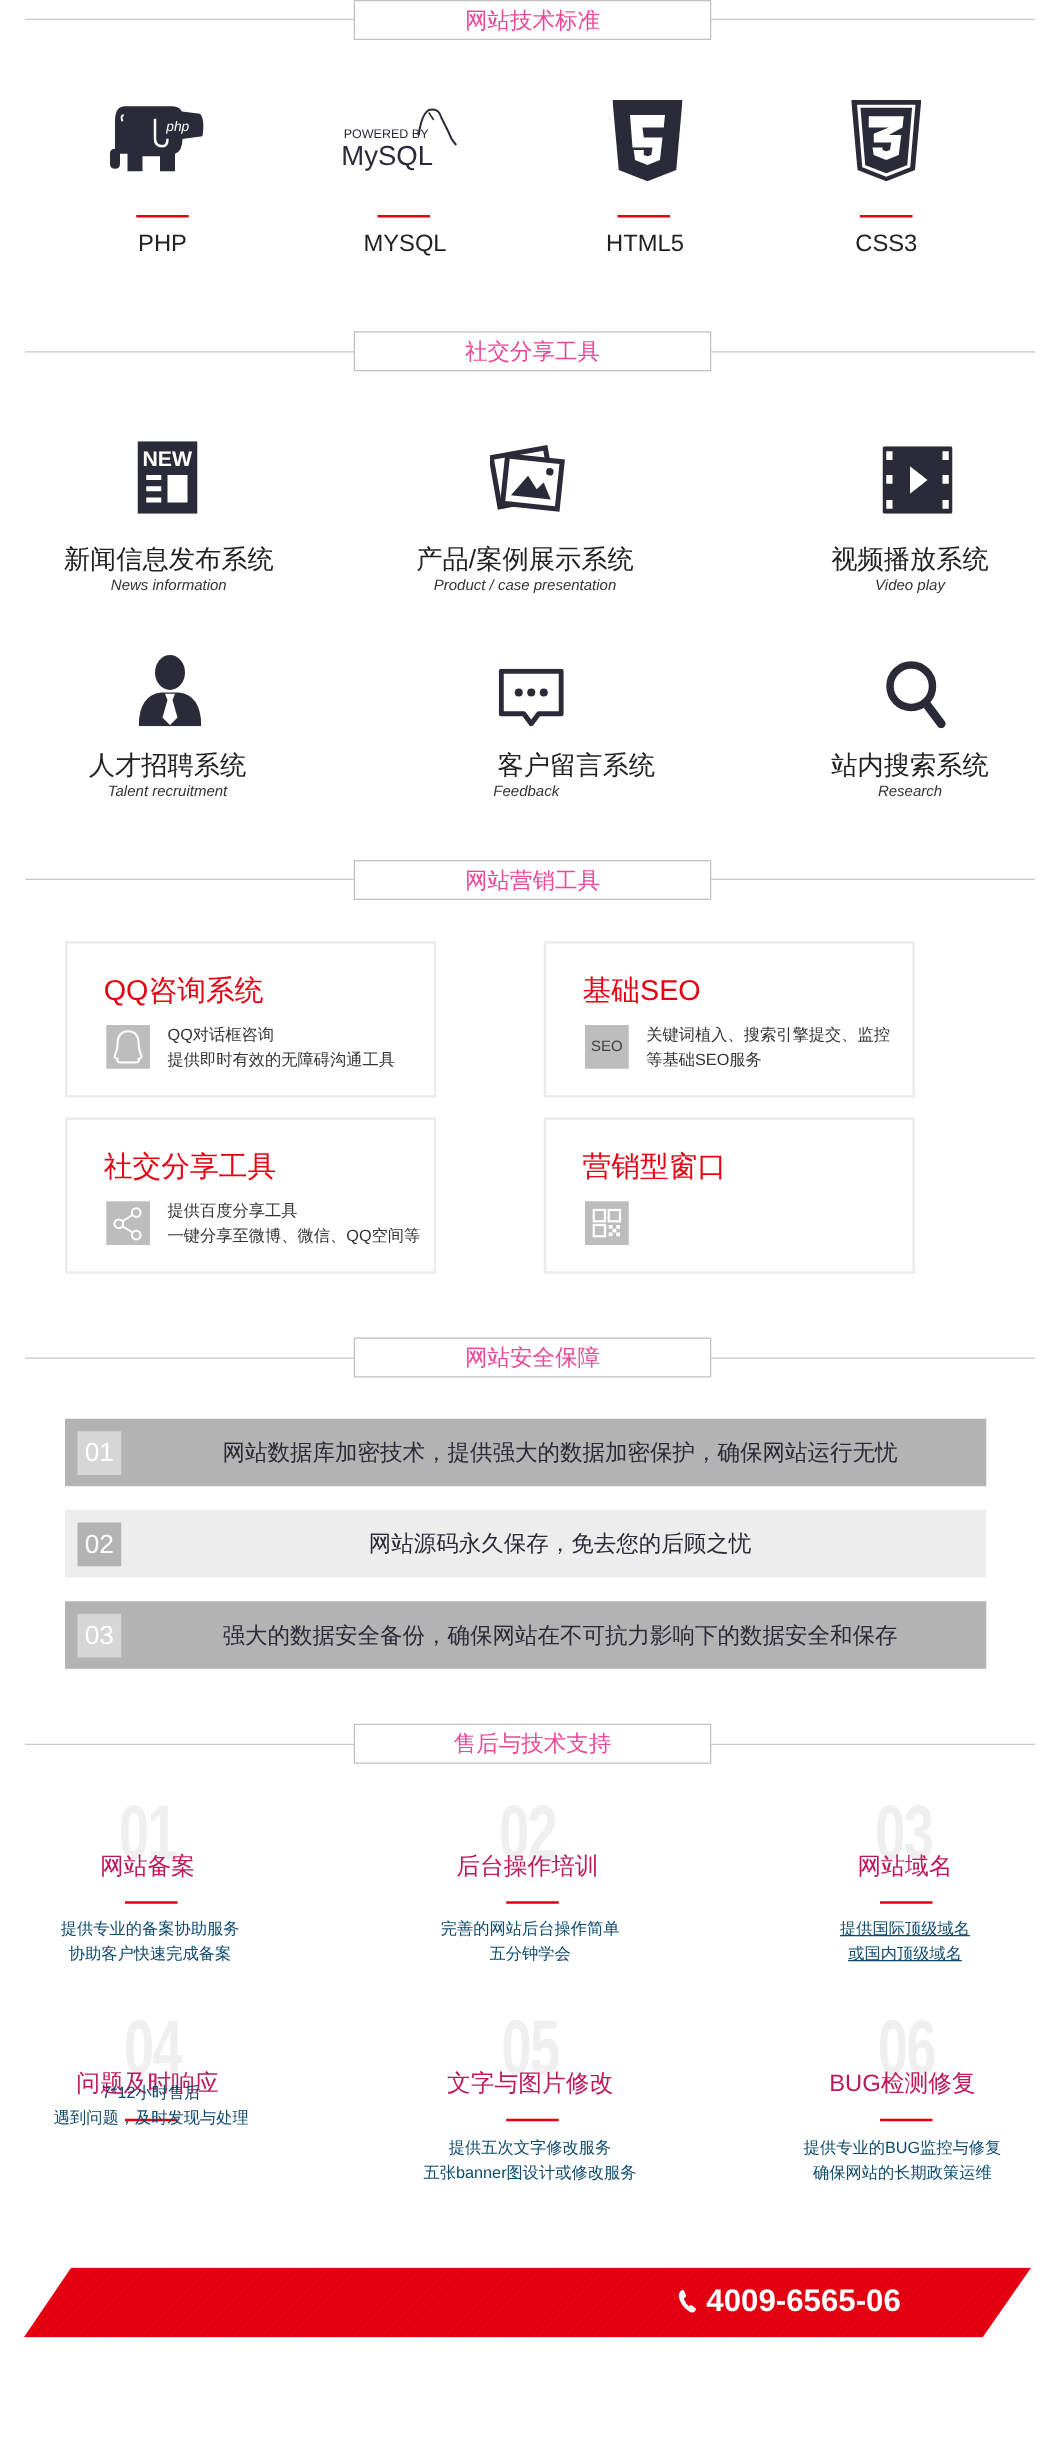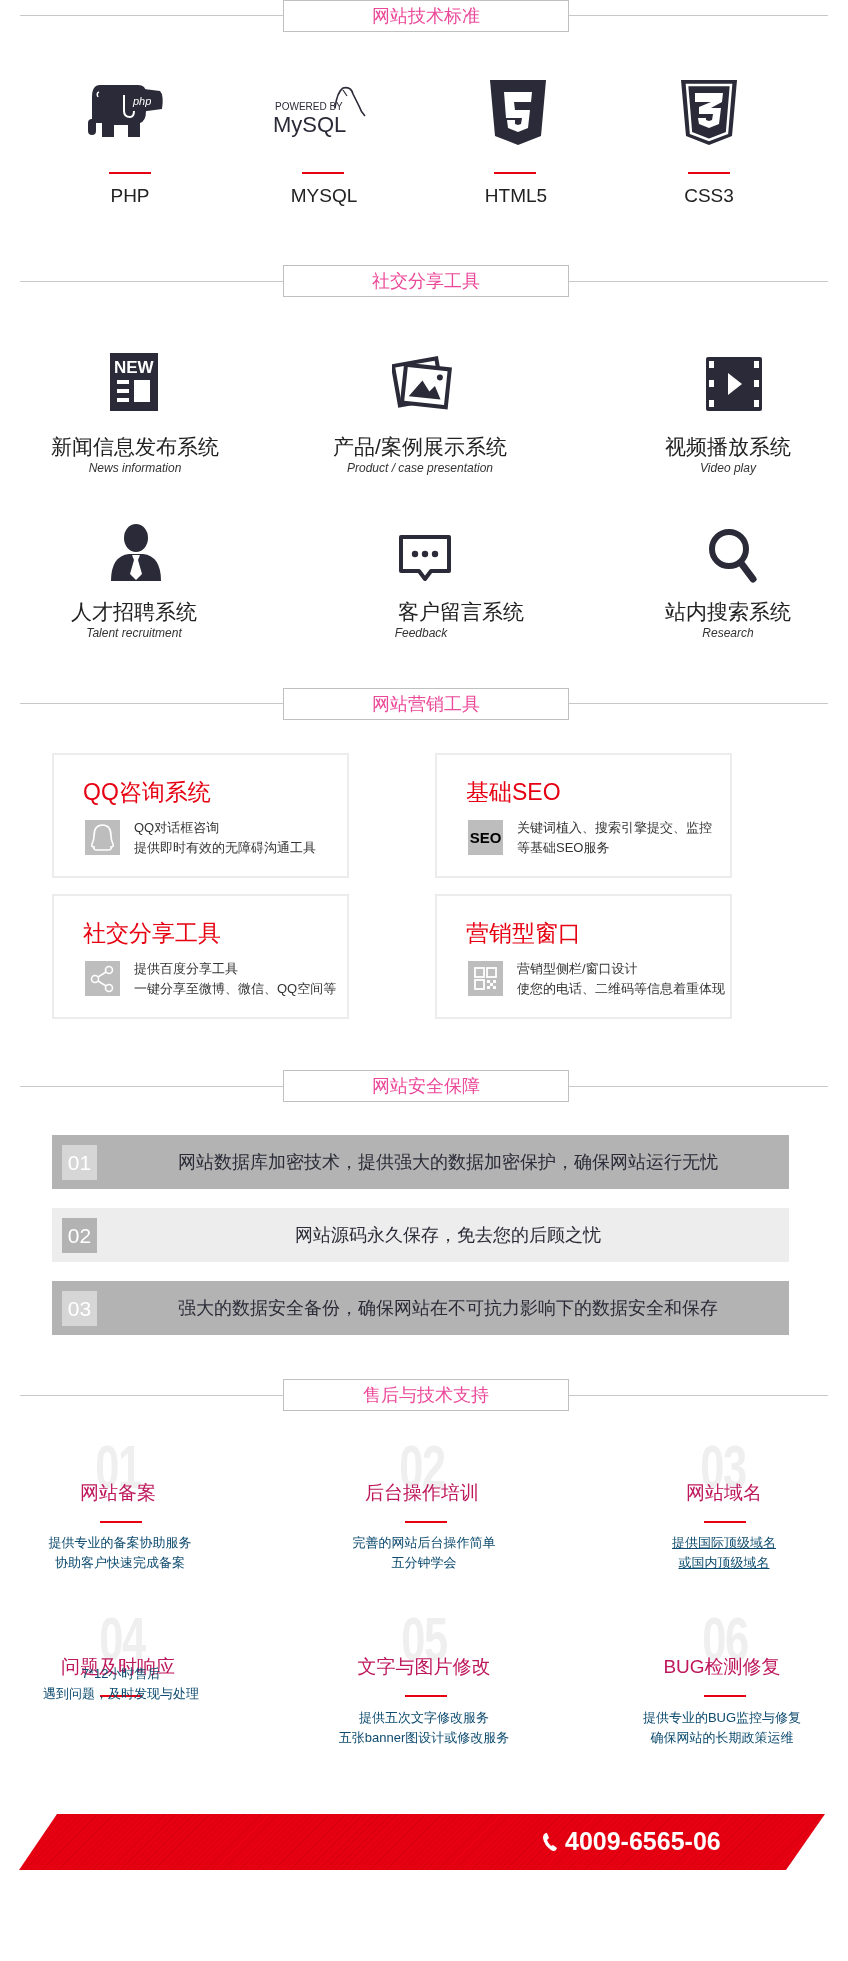--- a/index.html
+++ b/index.html
@@ -154,21 +154,21 @@
       </svg>
   </div>
   <div class="card-text">
     <div>QQ对话框咨询</div>
     <div>提供即时有效的无障碍沟通工具</div>
   </div>
 </div>
 
 <div class="card" style="left:435px;top:753px;padding-left:23px;">
   <div class="card-title">基础SEO</div>
-  <div class="card-ico" style="color:#000000;font-size:15px;font-weight:bold;text-align:center;line-height:35px;">SEO</div>
+  <div class="card-ico" style="color:#404040;font-size:12px;font-weight:normal;text-align:center;line-height:35px;">SEO</div>
   <div class="card-text">
     <div>关键词植入、搜索引擎提交、监控</div>
     <div>等基础SEO服务</div>
   </div>
 </div>
 
 <div class="card" style="left:52px;top:894px;">
   <div class="card-title">社交分享工具</div>
   <div class="card-ico">
     <svg width="35" height="35" viewBox="0 0 35 35">
@@ -191,24 +191,20 @@
       <rect x="7" y="7" width="9" height="9" fill="none" stroke="#fff" stroke-width="1.8"></rect>
       <rect x="19" y="7" width="9" height="9" fill="none" stroke="#fff" stroke-width="1.8"></rect>
       <rect x="7" y="19" width="9" height="9" fill="none" stroke="#fff" stroke-width="1.8"></rect>
       <rect x="19" y="19" width="3" height="3" fill="#fff"></rect>
         <rect x="25" y="19" width="3" height="3" fill="#fff"></rect>
       <rect x="22" y="22" width="3" height="3" fill="#fff"></rect>
         <rect x="19" y="25" width="3" height="3" fill="#fff"></rect>
         <rect x="25" y="25" width="3" height="3" fill="#fff"></rect>
     </svg>
   </div>
-  <div class="card-text">
-    <div>营销型侧栏/窗口设计</div>
-    <div>使您的电话、二维码等信息着重体现</div>
-  </div>
 </div>
 
 <div class="sec-line" style="top:1086px;"></div>
 <div class="sec-box" style="top:1070px;">网站安全保障</div>
 
 <div class="bar dark" style="top:1135px;">
   <div class="badge">01</div>
   <div class="bar-text">网站数据库加密技术，提供强大的数据加密保护，确保网站运行无忧</div>
 </div>
 <div class="bar light" style="top:1208px;">

